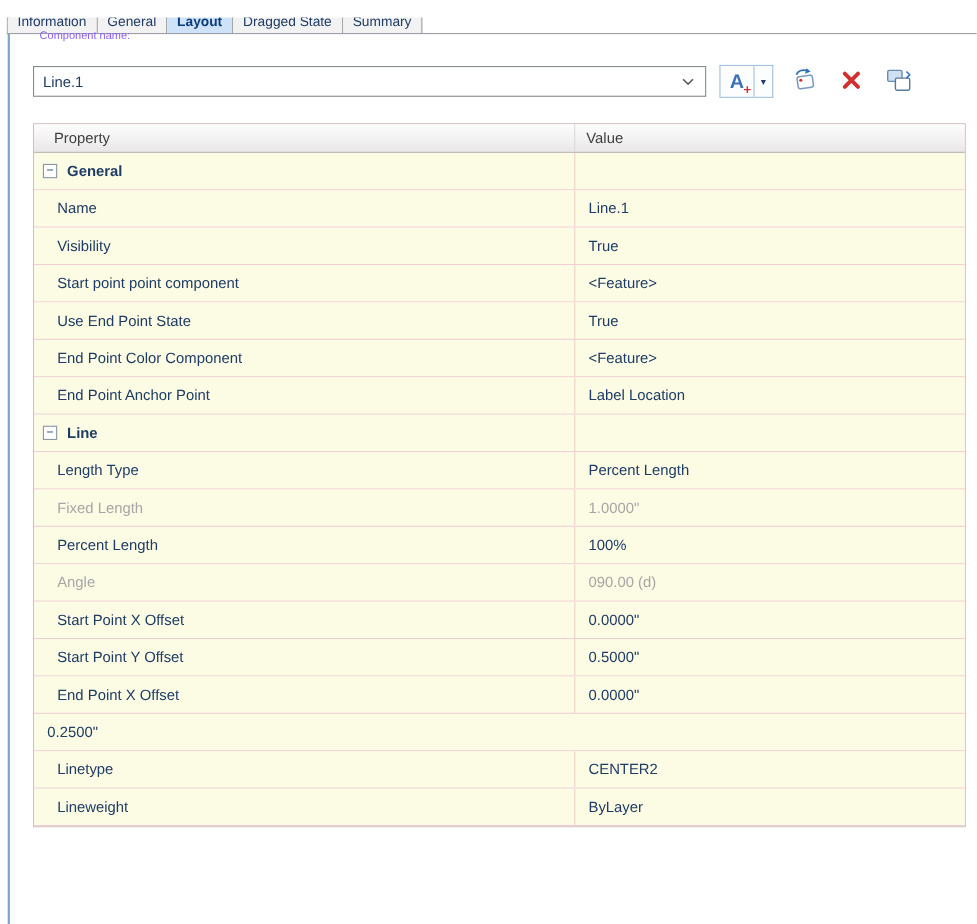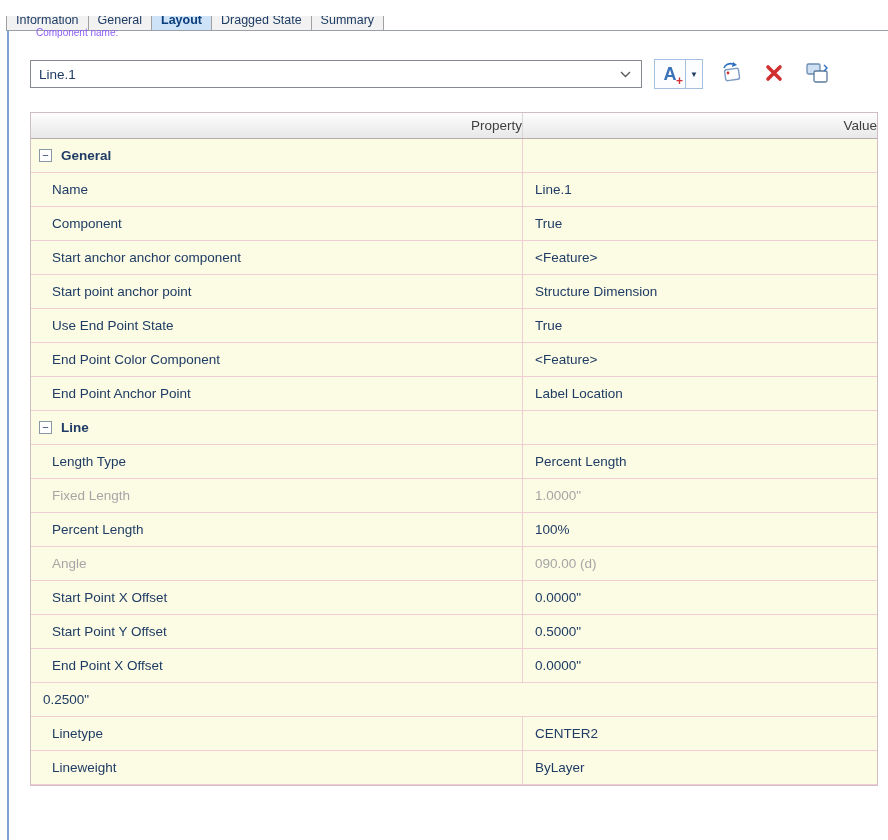--- a/index.html
+++ b/index.html
@@ -35,21 +35,21 @@
   .splitbtn .main .glyphPlus { position:absolute; right:2px; bottom:1px; font-size:12px; font-weight:bold; color:#d03030; line-height:1; }
   .splitbtn .arrow { width:17px; height:30px; border:1px solid #a3c0e0; border-left:none; background:#fbfdff;
                      display:flex; align-items:center; justify-content:center; font-size:8px; color:#1e3c64; }
   .iconbtn { width:30px; height:30px; background:transparent; border:none; display:flex;
              align-items:center; justify-content:center; }
 
   
   .grid { position:absolute; left:30px; top:112px; width:848px; border:1px solid #cfbec4; background:#fcfbe4; }
   .grid-header { display:flex; height:26px; background:linear-gradient(#fdfdfd,#e9e8e8);
                  border-bottom:1px solid #b9abb0; color:#3f3f3f; font-size:13.5px; }
-  .hcell { line-height:25px;text-align:right; }
+  .hcell { line-height:25px; }
   .hcell.prop { width:492px; padding-left:18px; border-right:1px solid #d9d9d9; }
   .hcell.val  { flex:1; padding-left:10px; }
 
   .grid-row { display:flex; height:34px; background:#fcfbe4; border-bottom:1px solid #f0ced3; font-size:13.5px; color:#1e3c64; }
   .prop-cell { width:492px; border-right:1px solid #f0ced3; display:flex; align-items:center; }
   .val-cell  { flex:1; display:flex; align-items:center; padding-left:12px; }
 
   .group-row .prop-cell { padding-left:8px; font-weight:bold; }
   .collapse-box { width:13px; height:13px; border:1px solid #8a97a5; background:#ffffff; margin-right:9px;
                   display:flex; align-items:center; justify-content:center; font-size:11px; line-height:11px;
@@ -143,40 +143,32 @@
         <div class="grid-row prop-row">
           <div class="prop-cell">
             <span>Name</span>
           </div>
           <div class="val-cell">
             <span>Line.1</span>
           </div>
         </div>
         <div class="grid-row prop-row">
           <div class="prop-cell">
-            <span>Component</span>
+            <span>Visibility</span>
           </div>
           <div class="val-cell">
             <span>True</span>
           </div>
         </div>
         <div class="grid-row prop-row">
           <div class="prop-cell">
-            <span>Start anchor anchor component</span>
+            <span>Start point point component</span>
           </div>
           <div class="val-cell">
             <span>&lt;Feature&gt;</span>
-          </div>
-        </div>
-        <div class="grid-row prop-row">
-          <div class="prop-cell">
-            <span>Start point anchor point</span>
-          </div>
-          <div class="val-cell">
-            <span>Structure Dimension</span>
           </div>
         </div>
         <div class="grid-row prop-row">
           <div class="prop-cell">
             <span>Use End Point State</span>
           </div>
           <div class="val-cell">
             <span>True</span>
           </div>
         </div>

